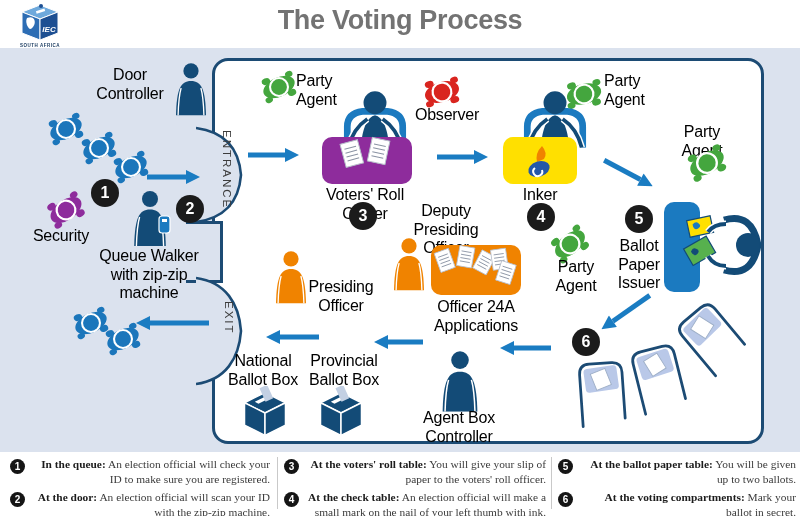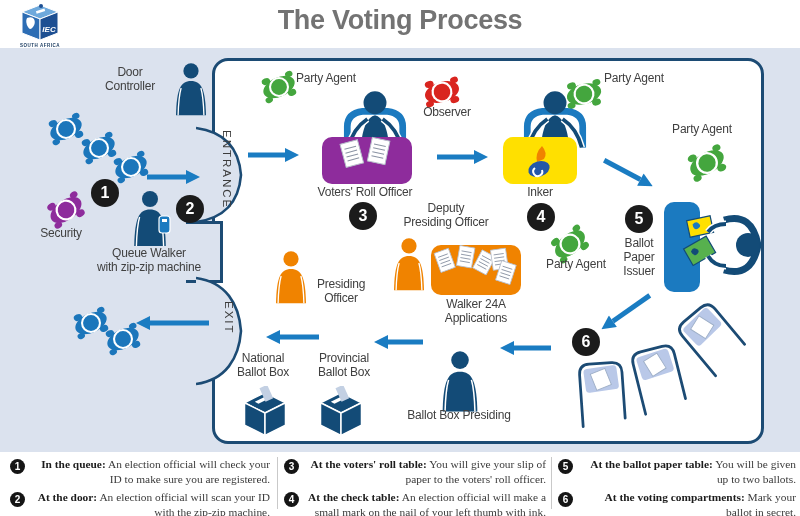--- a/index.html
+++ b/index.html
@@ -6,21 +6,21 @@
   #app{position:relative;width:800px;height:516px;background:#fff;overflow:hidden;
        font-family:"Liberation Sans",sans-serif;}
   .abs{position:absolute;}
   .title{position:absolute;left:0;top:5px;width:100%;text-align:center;
          font-size:27px;font-weight:bold;color:#737373;letter-spacing:-0.3px;}
   .panel{position:absolute;left:0;top:48px;width:800px;height:404px;background:#dbe2ee;}
   .mainbox{position:absolute;left:212px;top:58px;width:552px;height:386px;
            box-sizing:border-box;background:#fff;border:3px solid #1c4b74;border-radius:16px;}
   .tab{position:absolute;left:186px;top:221px;width:34px;height:56px;background:#dbe2ee;
        border-top:3px solid #1c4b74;border-right:3px solid #1c4b74;border-bottom:3px solid #1c4b74;}
-  .lbl{position:absolute;font-size:12px;line-height:1.16;color:#404040;text-align:center;
+  .lbl{position:absolute;font-size:16px;line-height:1.16;color:#000000;text-align:center;
        white-space:pre-line;letter-spacing:-0.2px;}
   .vlbl{position:absolute;writing-mode:vertical-rl;font-size:11.5px;letter-spacing:2px;color:#3c3c3c;}
   .num{position:absolute;width:28px;height:28px;border-radius:50%;background:#1b1b1b;color:#fff;
        font-weight:bold;font-size:16px;display:flex;align-items:center;justify-content:center;}
   .arrow{position:absolute;}
   .lnum{position:absolute;width:15px;height:15px;border-radius:50%;background:#151515;color:#fff;
         font-size:10px;font-weight:bold;display:flex;align-items:center;justify-content:center;}
   .lrow{position:absolute;font-family:"Liberation Serif",serif;font-size:11.4px;line-height:1.28;color:#3a3a3a;text-align:right;}
   .lrow b{color:#1c1c1c;}
   .divider{position:absolute;width:1px;background:#c9c9c9;}
@@ -273,21 +273,21 @@
     <g transform="rotate(28 52 24)">
         <use href="#paper" x="42" y="12" width="17" height="22"></use>
       </g>
     <g transform="rotate(-8 68 20)">
         <use href="#paper" x="58" y="8" width="17" height="22"></use>
       </g>
     <g transform="rotate(18 74 34)">
         <use href="#paper" x="64" y="22" width="17" height="22"></use>
       </g>
   </svg>
-  <div class="lbl" style="left:430px;top:298px;width:92px">Walker 24A
+  <div class="lbl" style="left:430px;top:298px;width:92px">Officer 24A
 Applications</div>
 
   <svg class="abs" style="left:272px;top:248px" width="38" height="58" viewBox="0 0 40 56">
       <use href="#fp" fill="#f08300"></use>
     </svg>
   <div class="lbl" style="left:308px;top:278px;width:66px">Presiding
 Officer</div>
 
   <div class="lbl" style="left:224px;top:352px;width:78px">National
 Ballot Box</div>
@@ -296,21 +296,21 @@
   <svg class="abs" style="left:234px;top:386px" width="62" height="54" viewBox="0 0 64 58">
       <use href="#bbox"></use>
     </svg>
   <svg class="abs" style="left:310px;top:386px" width="62" height="54" viewBox="0 0 64 58">
       <use href="#bbox"></use>
     </svg>
 
   <svg class="abs" style="left:438px;top:350px" width="44" height="62" viewBox="0 0 40 56">
       <use href="#fp" fill="#134b77"></use>
     </svg>
-  <div class="lbl" style="left:394px;top:409px;width:130px">Ballot Box Presiding</div>
+  <div class="lbl" style="left:394px;top:409px;width:130px">Agent Box Controller</div>
 
   <div class="num" style="left:572px;top:328px">6</div>
   <svg class="abs" style="left:570px;top:355px;transform:rotate(-4deg)" width="64" height="72" viewBox="0 0 66 78">
       <use href="#vcomp"></use>
     </svg>
   <svg class="abs" style="left:626px;top:340px;transform:rotate(-14deg)" width="64" height="72" viewBox="0 0 66 78">
       <use href="#vcomp"></use>
     </svg>
   <svg class="abs" style="left:678px;top:300px;transform:rotate(-40deg)" width="64" height="72" viewBox="0 0 66 78">
       <use href="#vcomp"></use>

